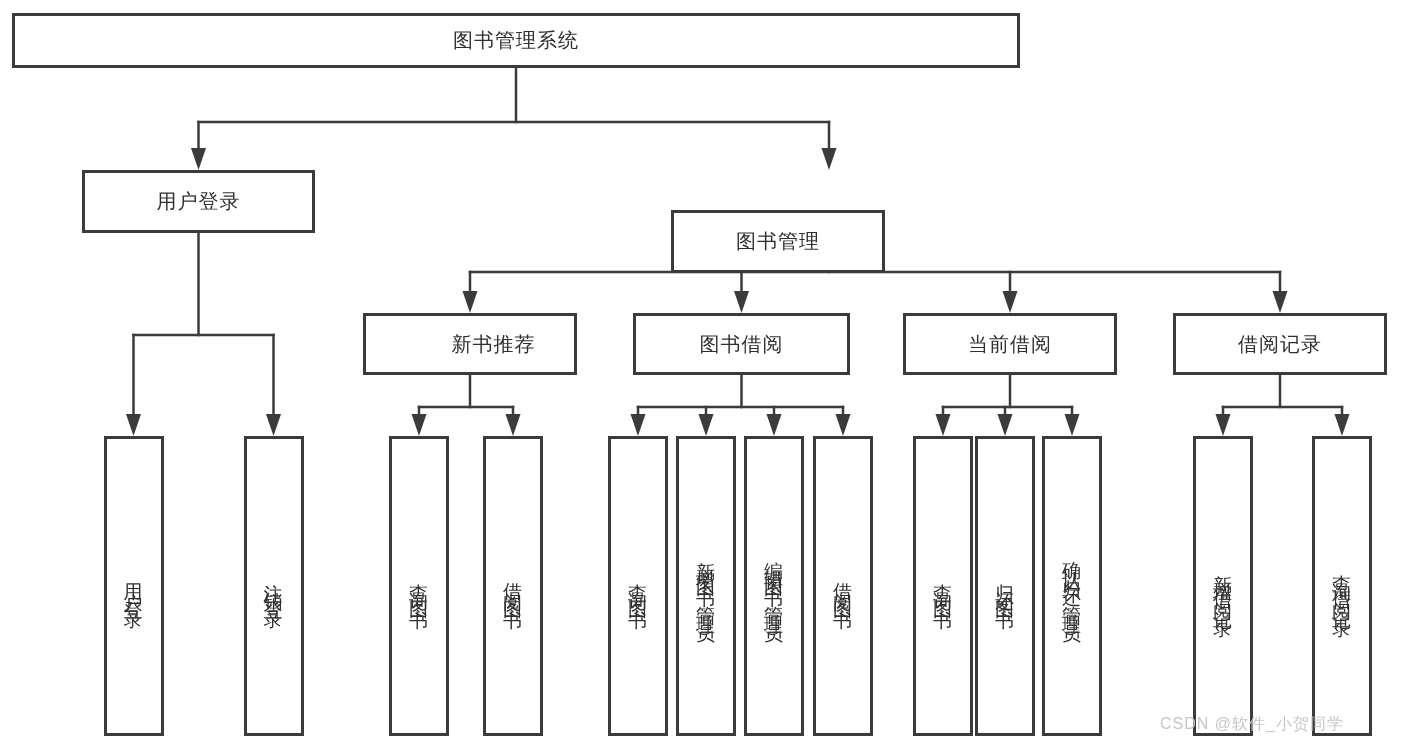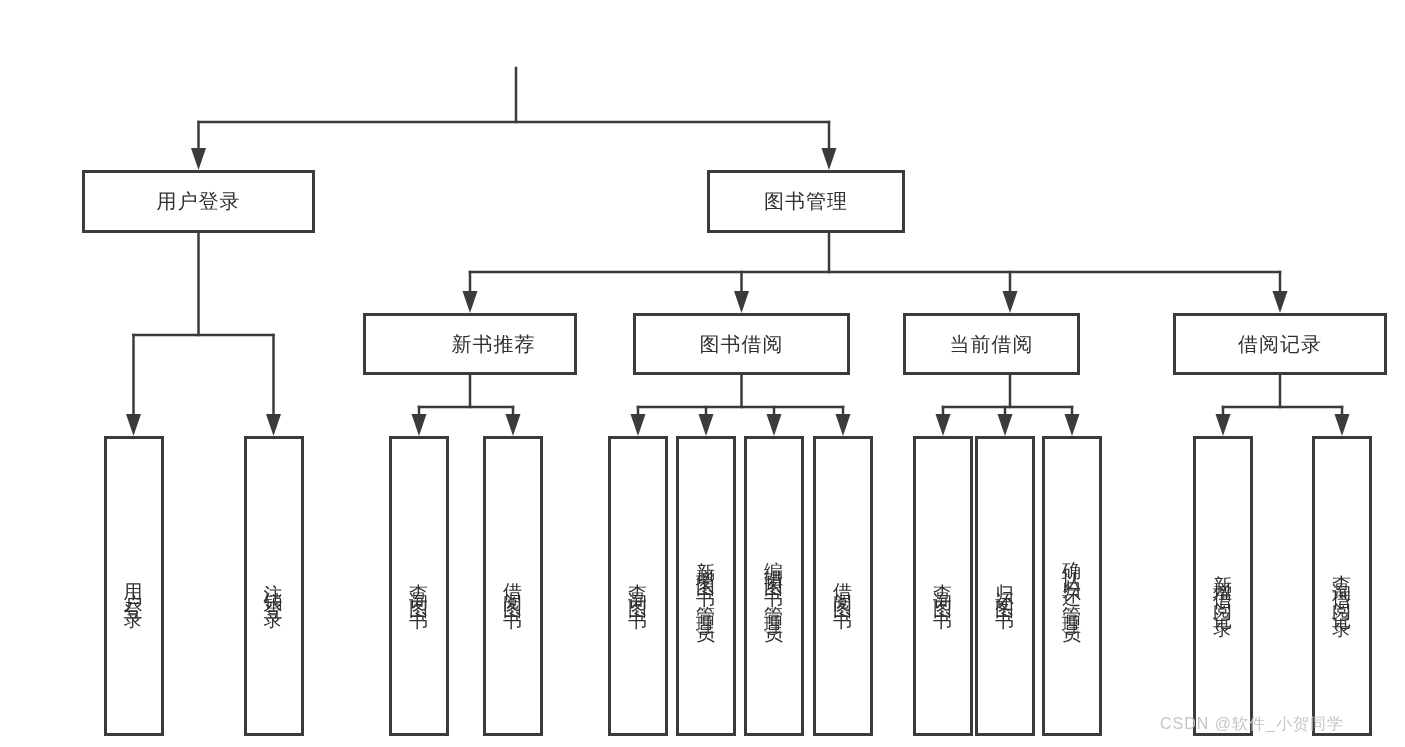--- a/index.html
+++ b/index.html
@@ -120,27 +120,28 @@
       <line x1="1072" y1="407" x2="1072" y2="422" stroke="#3b3b3b" stroke-width="2.5" stroke-linecap="square"></line>
       <polygon points="1064.5,414 1079.5,414 1072,436" fill="#3b3b3b"></polygon>
       <line x1="1280" y1="375" x2="1280" y2="407" stroke="#3b3b3b" stroke-width="2.5" stroke-linecap="square"></line>
       <line x1="1223" y1="407" x2="1342" y2="407" stroke="#3b3b3b" stroke-width="2.5" stroke-linecap="square"></line>
       <line x1="1223" y1="407" x2="1223" y2="422" stroke="#3b3b3b" stroke-width="2.5" stroke-linecap="square"></line>
       <polygon points="1215.5,414 1230.5,414 1223,436" fill="#3b3b3b"></polygon>
       <line x1="1342" y1="407" x2="1342" y2="422" stroke="#3b3b3b" stroke-width="2.5" stroke-linecap="square"></line>
       <polygon points="1334.5,414 1349.5,414 1342,436" fill="#3b3b3b"></polygon>
     </svg>
 
+  <div class="box root">图书管理系统</div>
 
   <div class="box lvl2" style="left:82px; width:233px;">用户登录</div>
-  <div class="box lvl2" style="left:707px; width:198px;">图书管理</div>
+  <div class="box lvl2" style="left:671px; width:214px;margin-top:40px;">图书管理</div>
 
   <div class="box lvl3" style="left:363px; width:214px;padding-left:47px;">新书推荐</div>
   <div class="box lvl3" style="left:633px; width:217px;">图书借阅</div>
-  <div class="box lvl3" style="left:903px; width:177px;">当前借阅</div>
+  <div class="box lvl3" style="left:903px; width:214px;">当前借阅</div>
   <div class="box lvl3" style="left:1173px; width:214px;text-align:right;">借阅记录</div>
 
   <div class="box leaf" style="left:103.5px;">用户登录</div>
   <div class="box leaf" style="left:243.5px;">注销登录</div>
 
   <div class="box leaf" style="left:389px;">查询图书</div>
   <div class="box leaf" style="left:483px;">借阅图书</div>
 
   <div class="box leaf" style="left:608px;">查询图书</div>
   <div class="box leaf" style="left:676px;">新增图书（管理员）</div>

